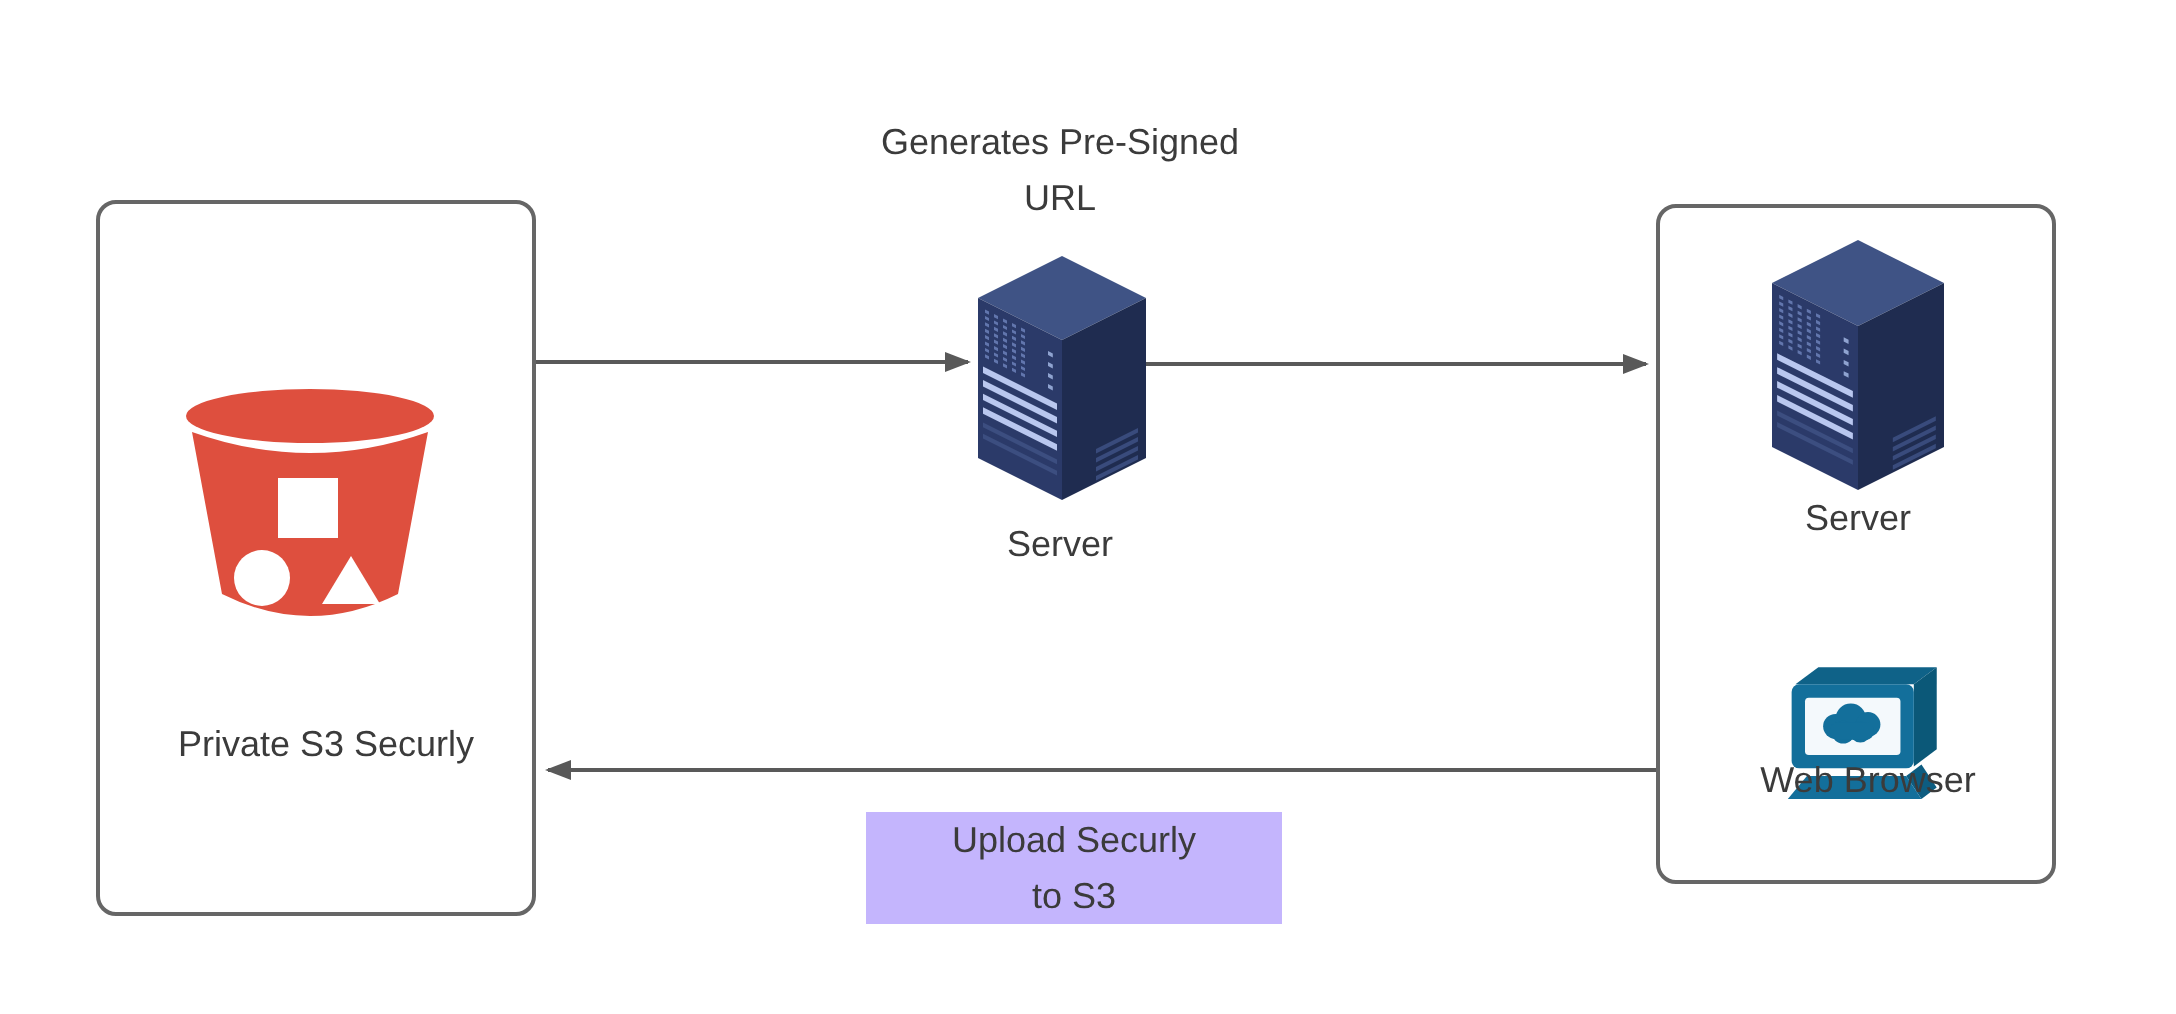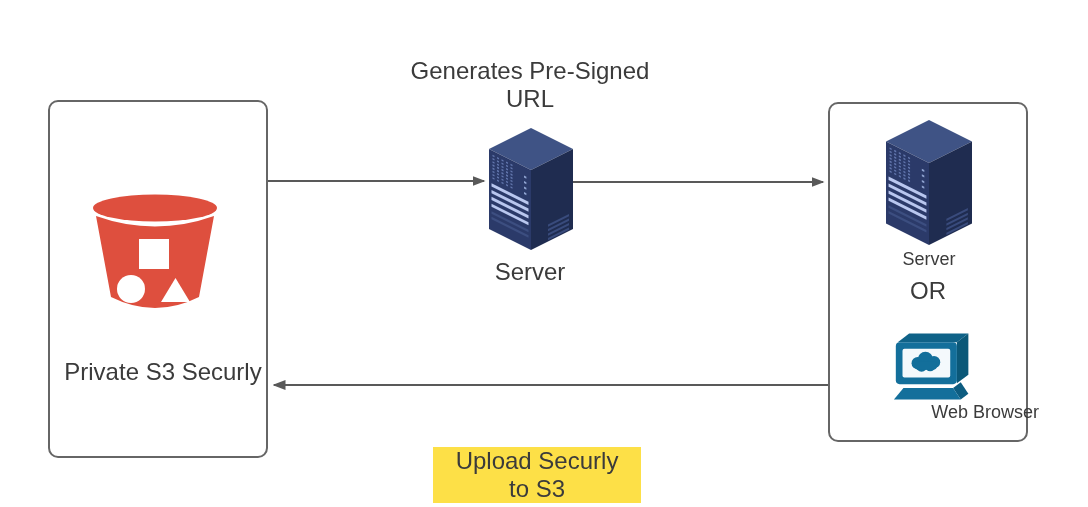--- a/index.html
+++ b/index.html
@@ -9,25 +9,25 @@
   }
   .arrows-layer{position:absolute;left:0;top:0;width:1088px;height:507px;z-index:1;}
   .node-box{
     position:absolute;background:#ffffff;border:2.5px solid #666666;
     border-radius:10px;box-sizing:border-box;z-index:2;
   }
   .box-left{left:48px;top:100px;width:220px;height:358px;}
   .box-right{left:828px;top:102px;width:200px;height:340px;}
   .lbl{
     position:absolute;z-index:3;text-align:center;
-    font-size:24px;line-height:28px;white-space:pre-line;
+    font-size:18px;line-height:28px;white-space:pre-line;
   }
   .lbl-sub{font-size:18px;line-height:22px;}
   .icon{position:absolute;z-index:3;}
-  .edge-label{background:#fde047;padding:0 4px;margin-top:41px;}
+  .edge-label{background:#c4b5fd;padding:0 4px;}
 </style>
 </head>
 <body>
 
 <div class="canvas">
 
   <svg class="arrows-layer" viewBox="0 0 1088 507" aria-hidden="true">
     <defs>
       <marker id="ah" markerWidth="13" markerHeight="10" refX="11.5" refY="5" orient="auto" markerUnits="userSpaceOnUse">
         <path d="M0,0 L13,5 L0,10 Z" fill="#595959"></path>
@@ -196,36 +196,35 @@
       <rect x="42" y="63" width="42" height="80" fill="#1f2c50"></rect>
       <g fill="#394b7c">
         <rect x="59" y="126" width="21" height="2.2"></rect>
         <rect x="59" y="130.5" width="21" height="2.2"></rect>
         <rect x="59" y="135" width="21" height="2.2"></rect>
         <rect x="59" y="139.5" width="21" height="2.2"></rect>
       </g>
     </g>
   </svg>
   <div class="lbl lbl-sub" style="left:829px;top:248px;width:200px;">Server</div>
-  <div class="lbl" style="left:828px;top:277px;width:200px;">OR</div>
 
   <svg class="icon" style="left:892px;top:332px;width:84px;height:70px;" viewBox="0 0 88 72" aria-hidden="true">
     <polygon points="6,10 18,1 80,1 68,10" fill="#0f6288"></polygon>
     <polygon points="68,10 80,1 80,44 68,53" fill="#0b5878"></polygon>
     <rect x="4" y="10" width="64" height="44" rx="4" fill="#136f9b"></rect>
     <rect x="11" y="17" width="50" height="30" rx="2" fill="#f4f9fc"></rect>
     <g fill="#136f9b">
       <circle cx="27" cy="32" r="6.5"></circle>
       <circle cx="35" cy="28" r="8"></circle>
       <circle cx="44" cy="31" r="6.5"></circle>
       <circle cx="31" cy="35" r="6"></circle>
       <circle cx="40" cy="35" r="5.5"></circle>
       <rect x="24" y="30" width="23" height="9" rx="4"></rect>
     </g>
     <polygon points="64,58 72,52 80,64 72,70" fill="#0d5c80"></polygon>
     <polygon points="2,70 12,58 64,58 72,70" fill="#136f9b"></polygon>
   </svg>
-  <div class="lbl lbl-sub" style="left:829px;top:401px;width:210px;text-align:right;">Web Browser</div>
+  <div class="lbl lbl-sub" style="left:829px;top:379px;width:210px;">Web Browser</div>
 
   <div class="lbl edge-label" style="left:433px;top:406px;width:200px;">Upload Securly
 to S3</div>
 
 </div>
 
 </body></html>

